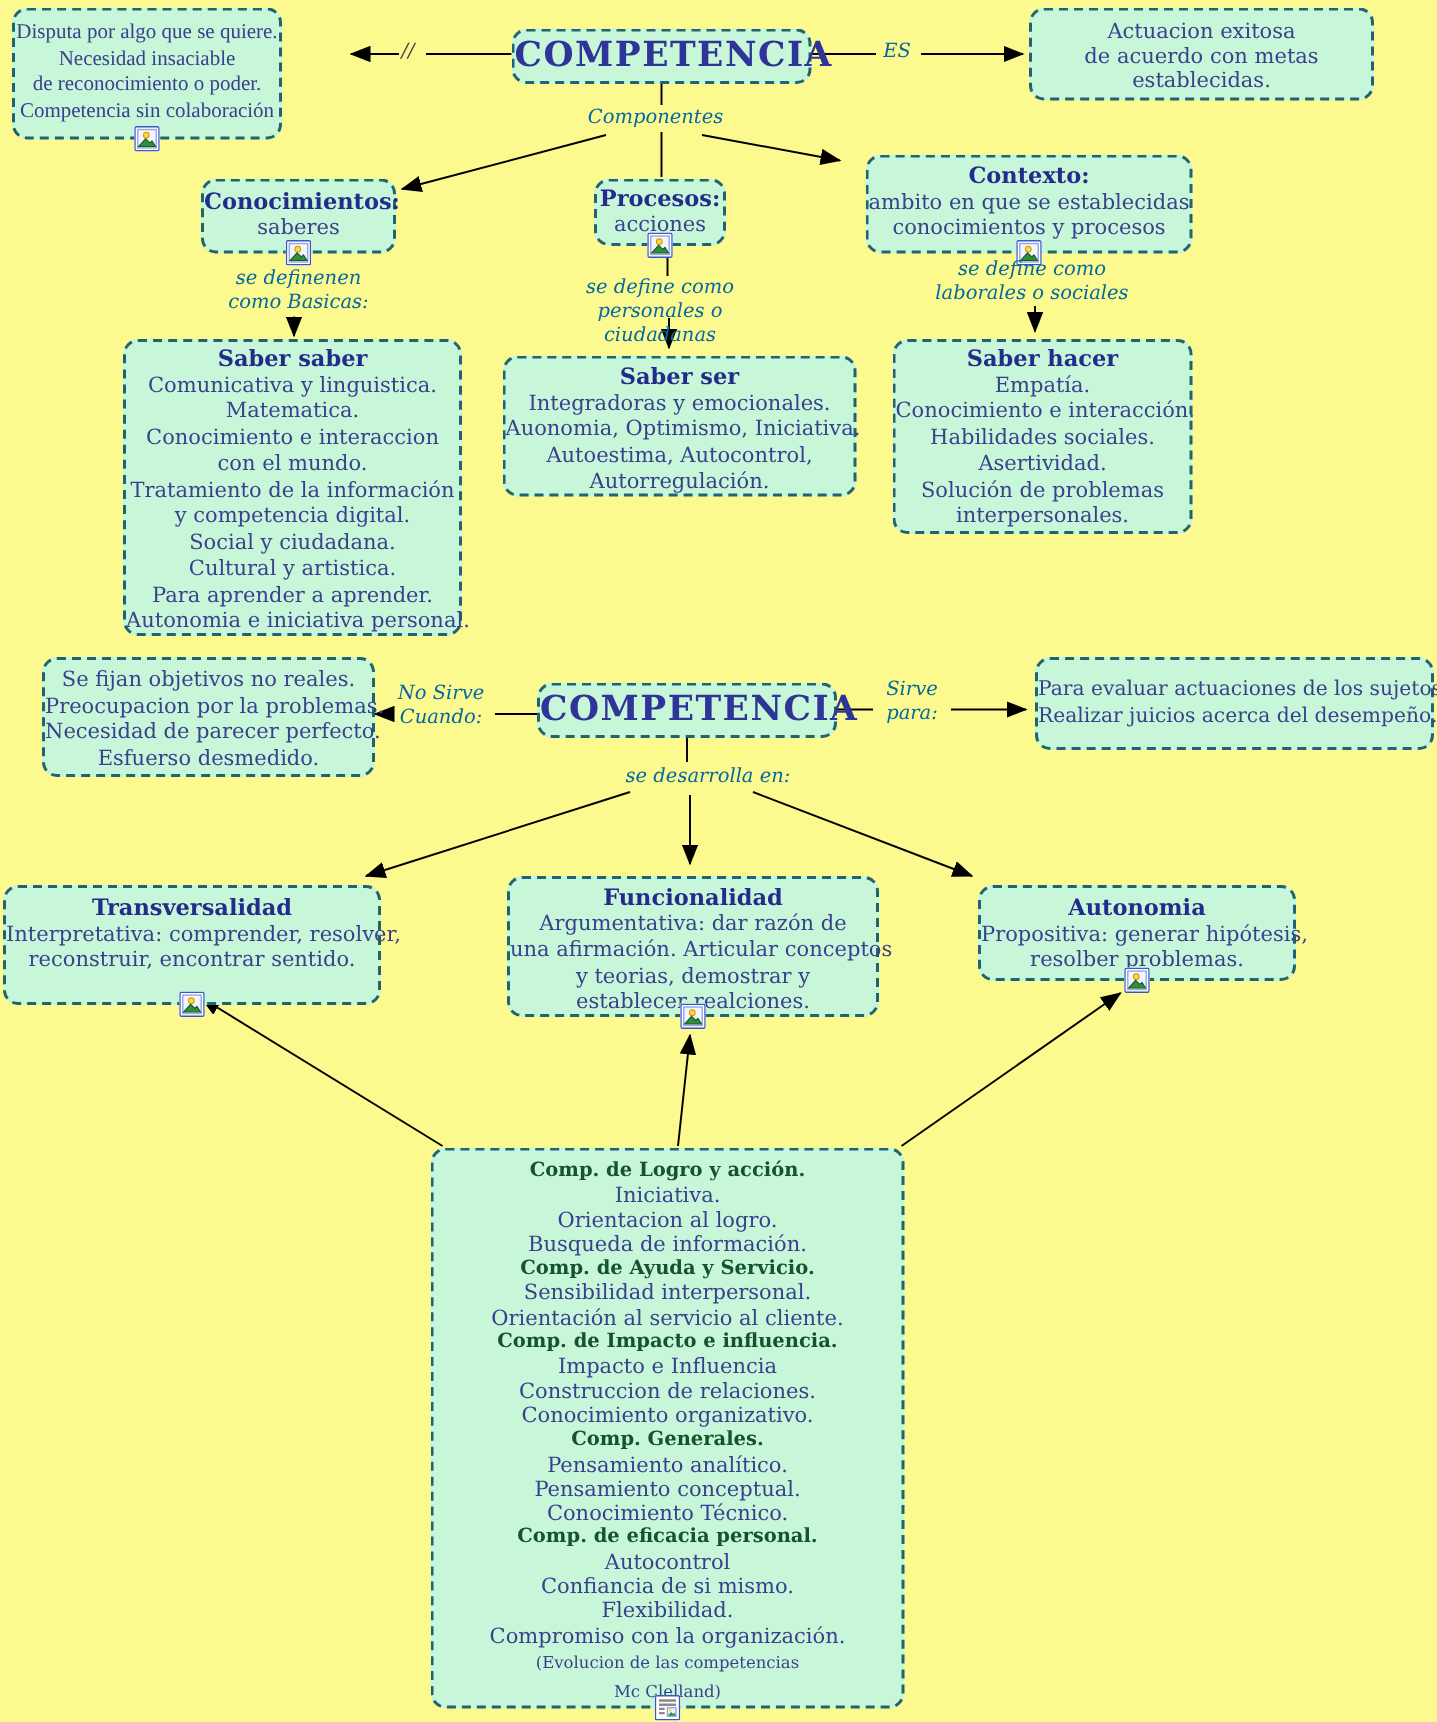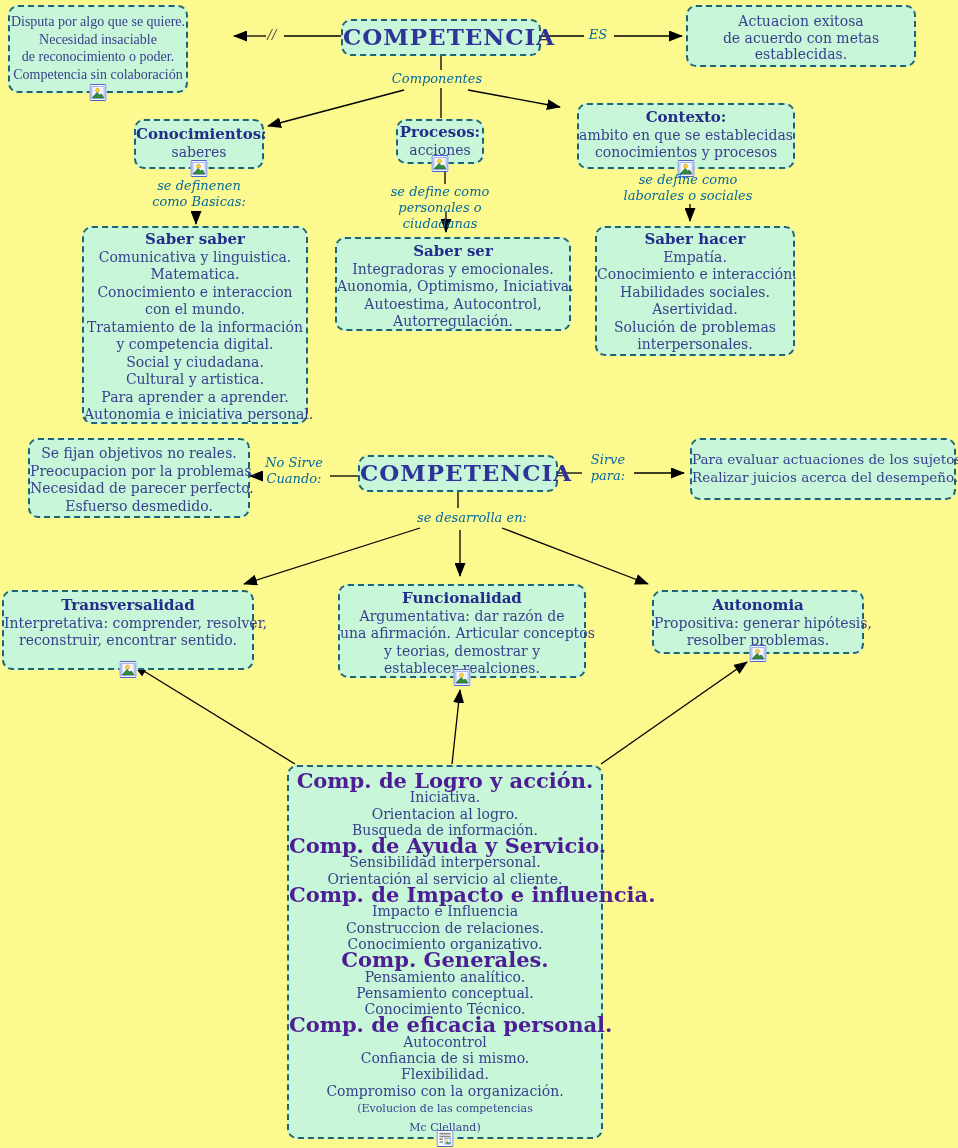--- a/index.html
+++ b/index.html
@@ -17,21 +17,21 @@
     text-align:center;
     color:#39418F;
     font-size:14px;line-height:17.5px;
     box-sizing:border-box;
   }
   .box .title{font-weight:bold;color:#232B8C;font-size:15px;}
   .box [data-name="text-line"]{white-space:nowrap;}
   .competencia-box{
     font-weight:bold;color:#2E3498;font-size:23px;line-height:32px;letter-spacing:1px;
   }
-  .bold{font-weight:bold;color:#4c1d95;font-size:21px;}
+  .bold{font-weight:bold;color:#14532d;font-size:13px;}
   .small{font-size:11px;line-height:19px;}
   .elabel{
     position:absolute;z-index:2;
     color:#0369a1;font-style:italic;font-size:13px;line-height:16px;text-align:center;
   }
   .elabel.dark{color:#444;}
   .node-icon{
     position:absolute;left:50%;bottom:-10px;transform:translateX(-50%);
     width:17px;height:17px;line-height:0;background:#fff;z-index:3;
   }

